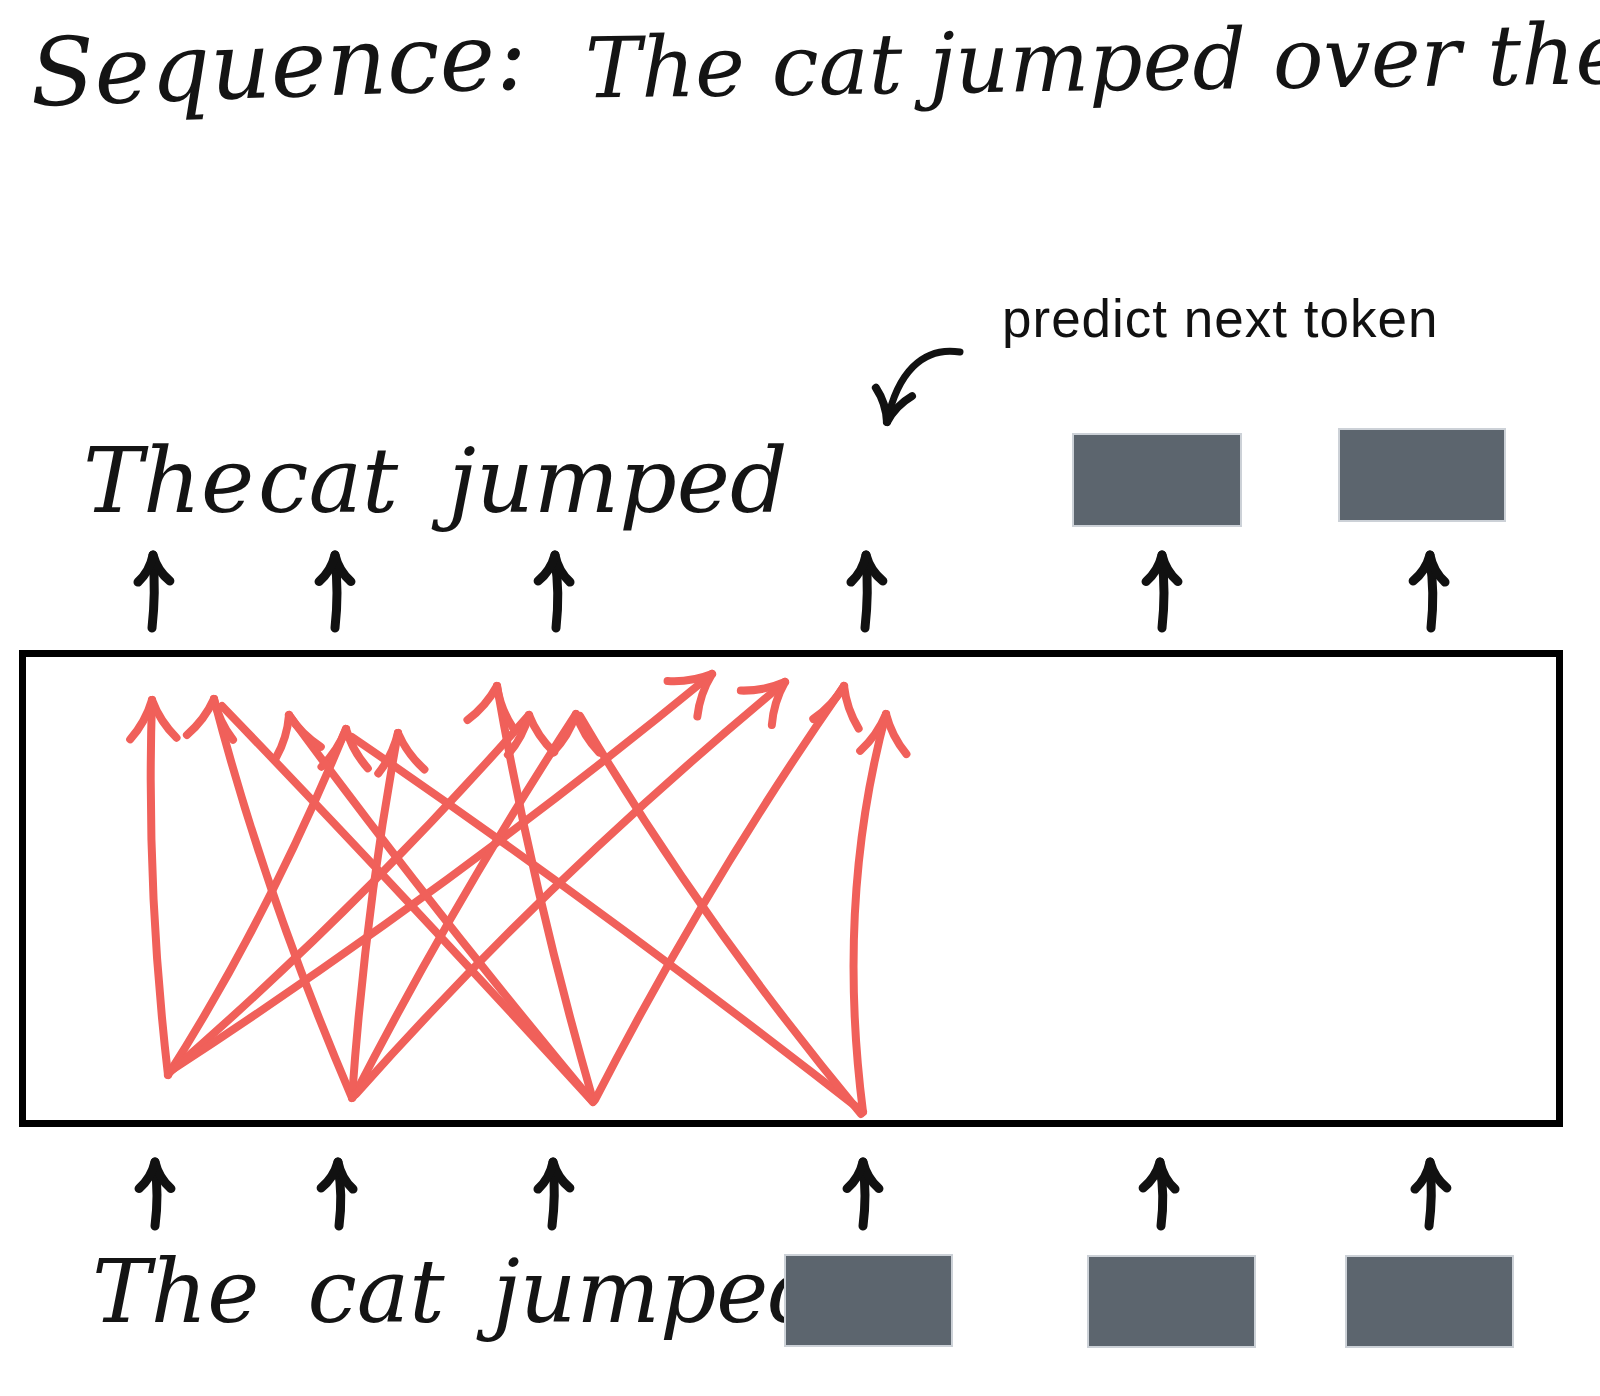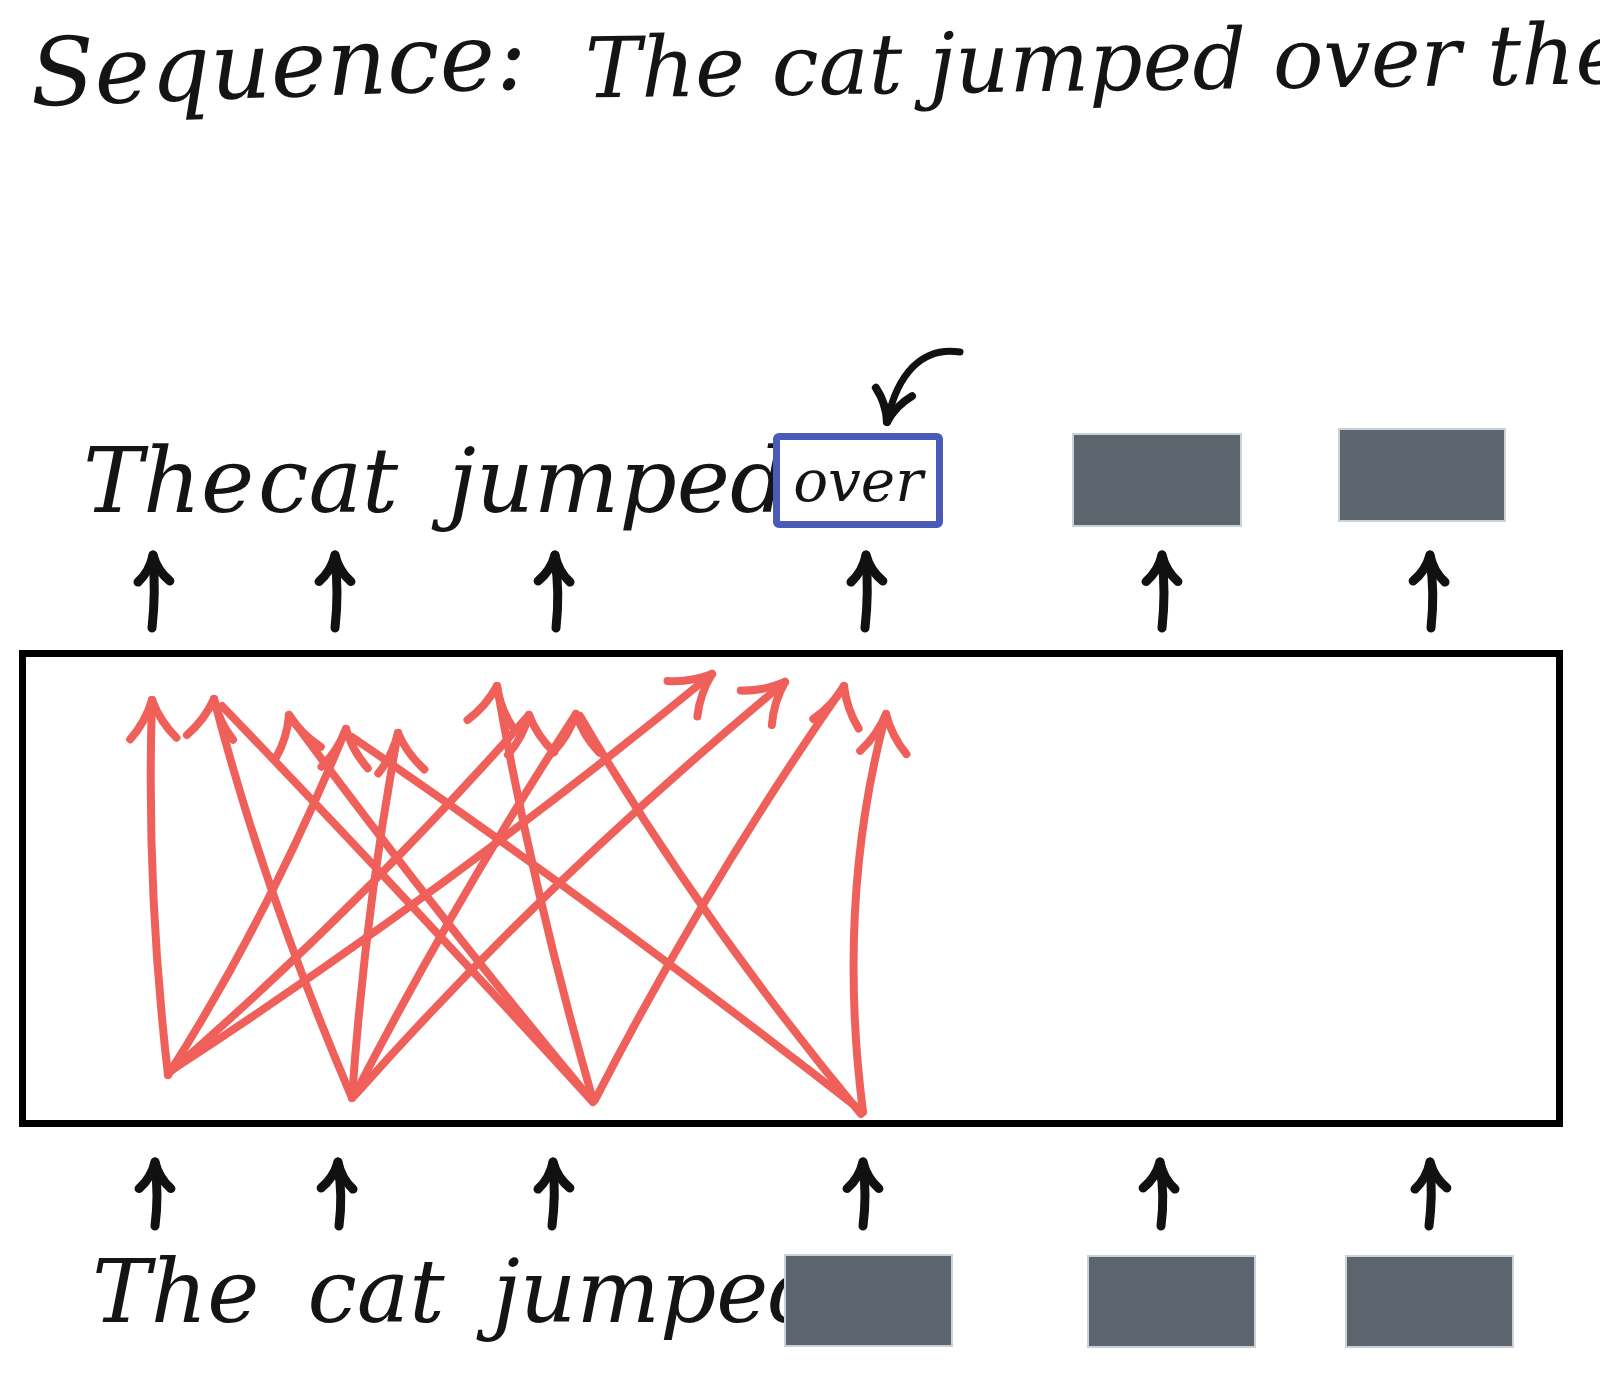--- a/index.html
+++ b/index.html
@@ -36,28 +36,26 @@
 </style>
 </head>
 <body>
 
 <div class="canvas">
 
   <div class="title-wrap">
     <span class="hw title-prefix">Sequence:</span><span class="hw title-sentence">The cat jumped over the dog</span>
   </div>
 
+  <div class="predict-label">predict next token</div>
 
   <div class="hw word" style="left:83px;top:436px;">The</div>
   <div class="hw word" style="left:258px;top:436px;">cat</div>
   <div class="hw word" style="left:448px;top:436px;">jumped</div>
 
-  <div class="predicted-box">
-    <span class="hw">over</span>
-  </div>
 
   <div class="masked" style="left:1072px;top:433px;width:170px;height:94px;"></div>
   <div class="masked" style="left:1338px;top:428px;width:168px;height:94px;"></div>
 
   <div class="model-box"></div>
 
   <div class="bottom-words hw">
     <span class="tok">The</span><span class="tok">cat</span><span class="tok">jumped</span>
   </div>
 

